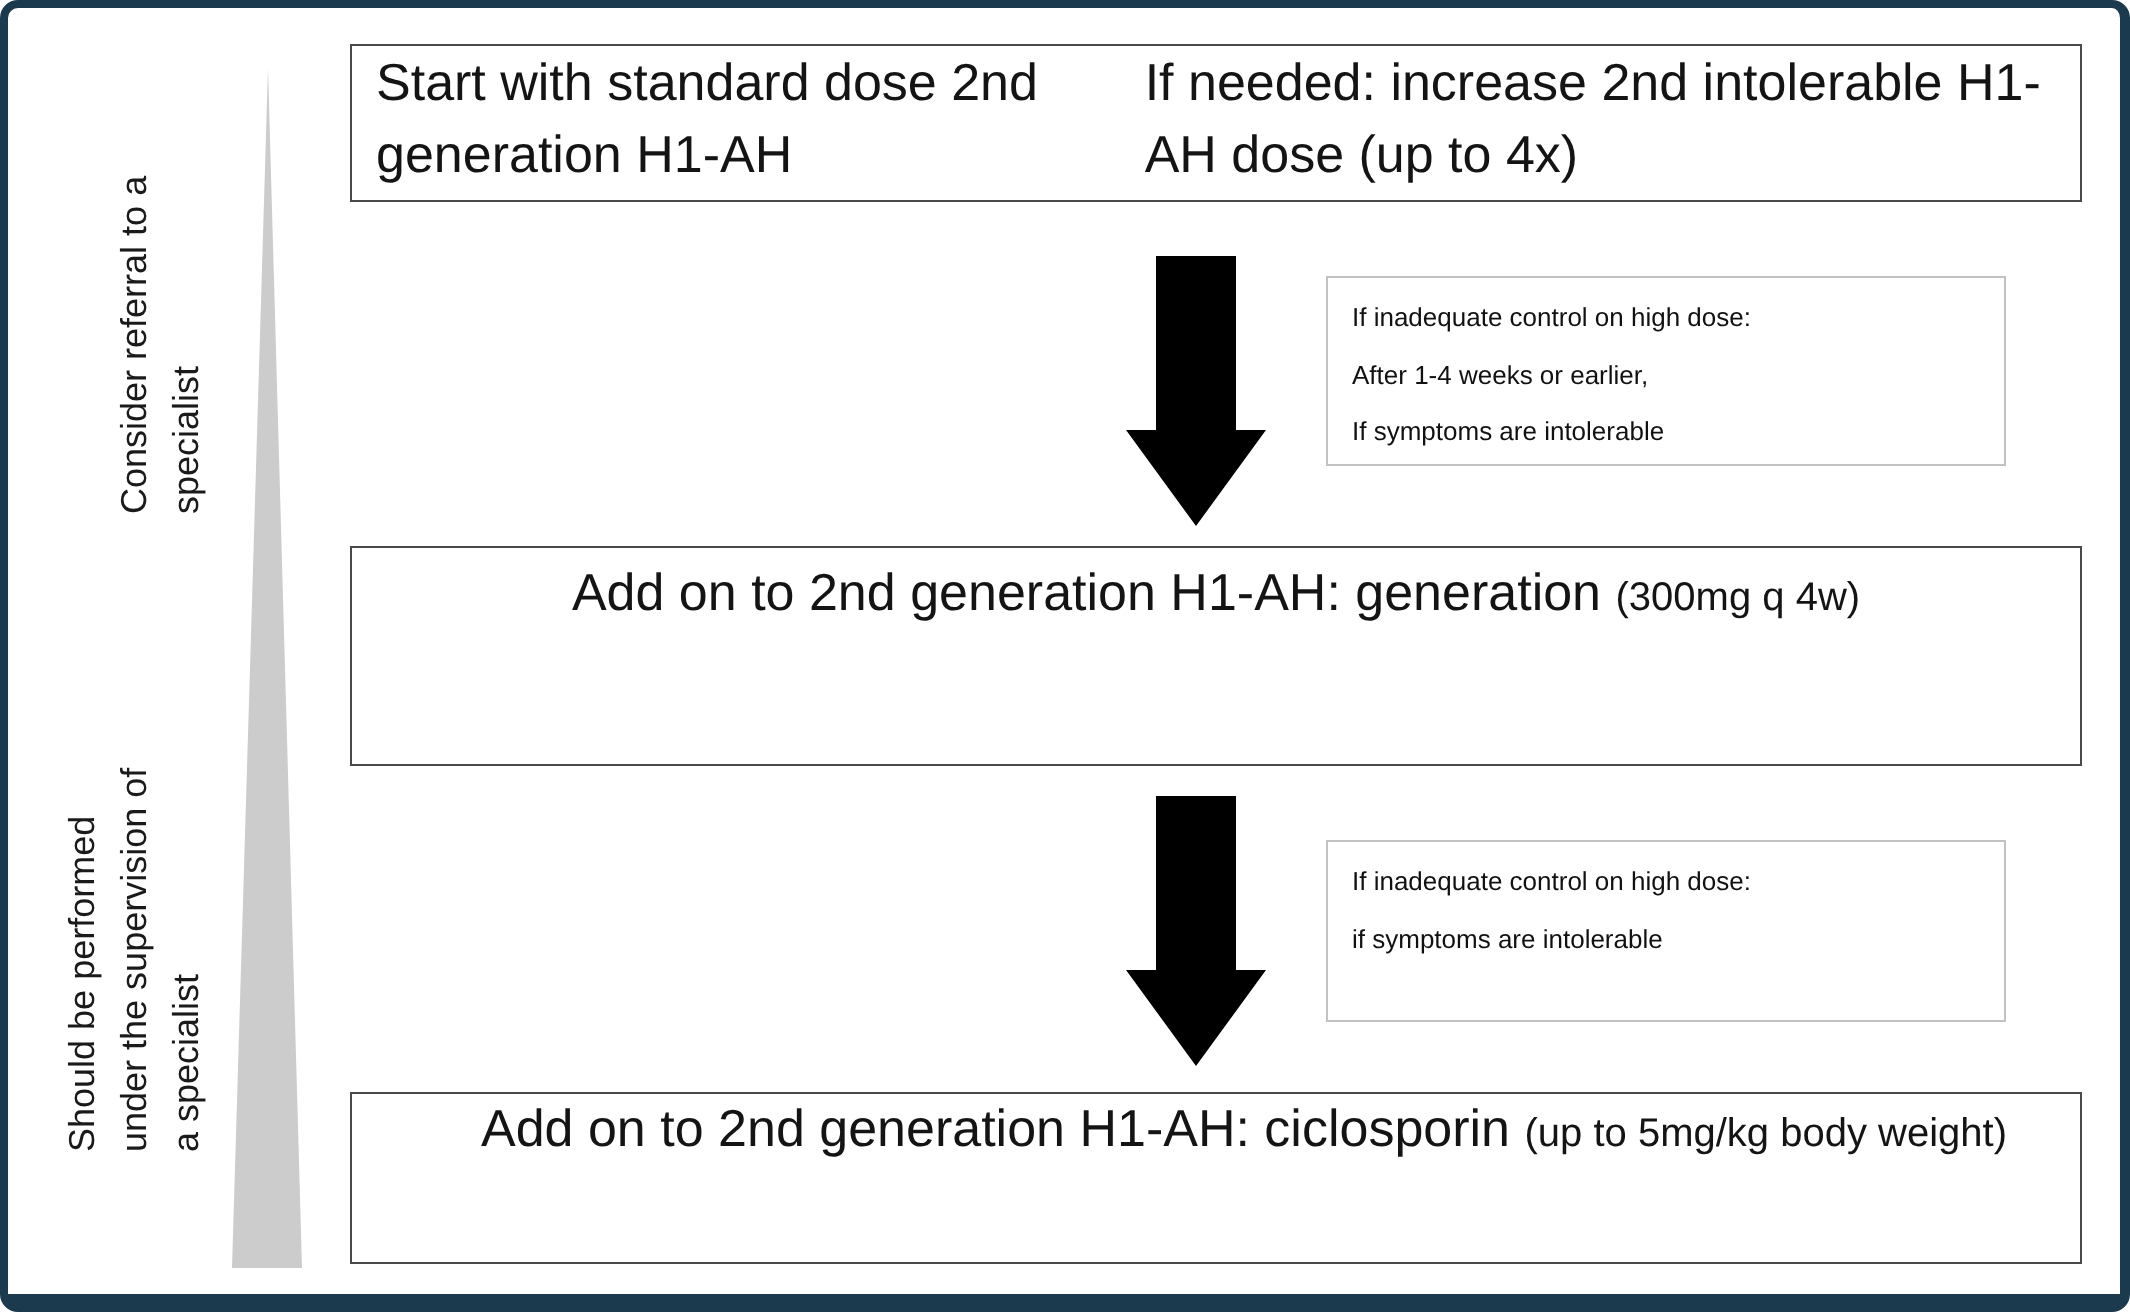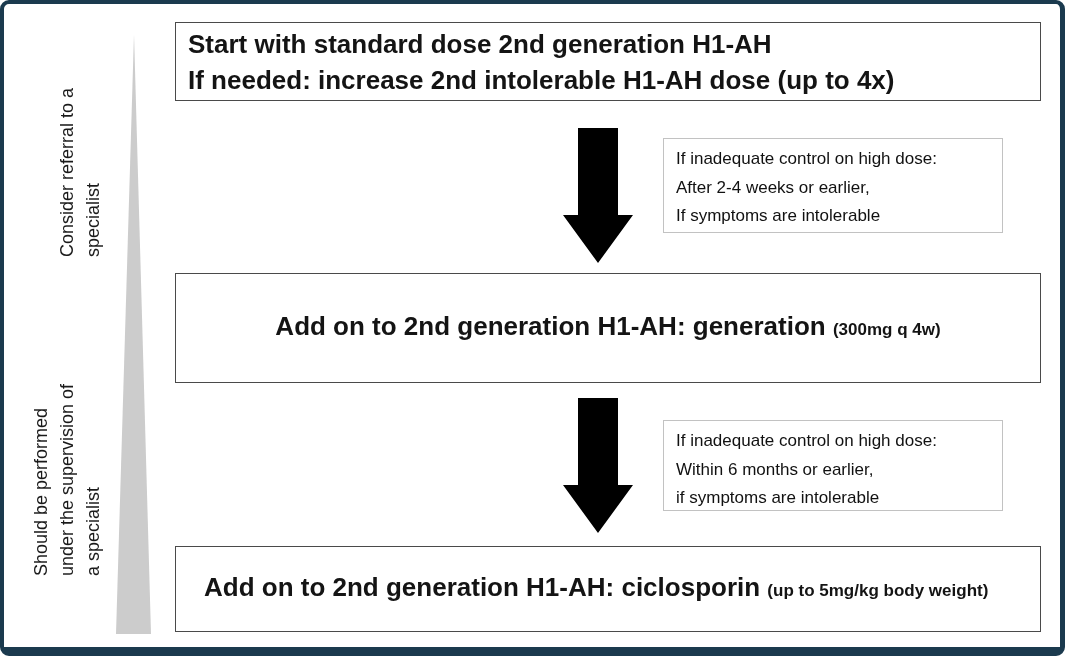--- a/index.html
+++ b/index.html
@@ -39,35 +39,35 @@
   .vlabel-bottom{left:24px;top:572px;width:248px;}
 
   
   .main-box{
     position:absolute;left:171px;width:866px;
     box-sizing:border-box;
     background:#ffffff;
     border:1.5px solid #4a4a4a;
     color:#141414;
     font-size:26px;
-    display:flex;flex-direction:column;justify-content:center;font-weight:bold;
+    display:flex;flex-direction:row;justify-content:center;
   }
   .box-step1{top:18px;height:79px;padding-left:12px;line-height:36px;}
   .box-step2{top:269px;height:110px;text-align:center;line-height:44px;}
   .box-step3{top:542px;height:86px;padding-left:28px;line-height:34px;}
-  .note-small{font-size:17px;}
+  .note-small{font-size:20px;}
 
   
   .note-box{
     position:absolute;left:659px;width:340px;
     box-sizing:border-box;
     background:#ffffff;
     border:1px solid #c2c2c2;
     color:#111111;
-    font-size:17px;
+    font-size:13px;
     line-height:28.5px;
     padding:6px 12px;
   }
   .note-1{top:134px;height:95px;}
   .note-2{top:416px;height:91px;}
 
   
   .arrow{position:absolute;width:70px;height:135px;}
   .arrow-1{left:559px;top:124px;}
   .arrow-2{left:559px;top:394px;}
@@ -93,38 +93,37 @@
         <div>Start with standard dose 2nd generation H1-AH</div>
         <div>If needed: increase 2nd intolerable H1-AH dose (up to 4x)</div>
       </div>
 
       <svg class="arrow arrow-1" viewBox="0 0 70 135">
         <polygon points="15,0 55,0 55,87 70,87 35,135 0,87 15,87" fill="#000000"></polygon>
       </svg>
 
       <div class="note-box note-1">
         <div>If inadequate control on high dose:</div>
-        <div>After 2-4 weeks or earlier,</div>
+        <div>After 1-4 weeks or earlier,</div>
         <div>If symptoms are intolerable</div>
       </div>
 
       <div class="main-box box-step2">
         <div>
           <span>Add on to 2nd generation H1-AH: generation</span>
           <span class="note-small">(300mg q 4w)</span>
         </div>
       </div>
 
       <svg class="arrow arrow-2" viewBox="0 0 70 135">
         <polygon points="15,0 55,0 55,87 70,87 35,135 0,87 15,87" fill="#000000"></polygon>
       </svg>
 
       <div class="note-box note-2">
         <div>If inadequate control on high dose:</div>
-        <div>Within 6 months or earlier,</div>
         <div>if symptoms are intolerable</div>
       </div>
 
       <div class="main-box box-step3">
         <div>
           <span>Add on to 2nd generation H1-AH: ciclosporin</span>
           <span class="note-small">(up to 5mg/kg body weight)</span>
         </div>
       </div>
 

